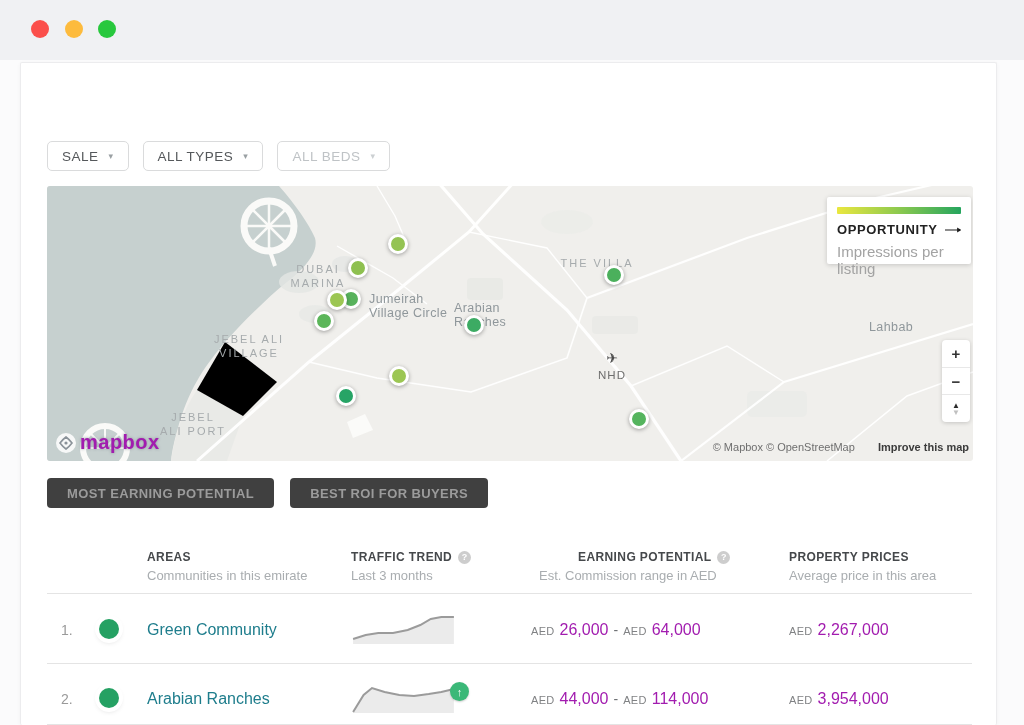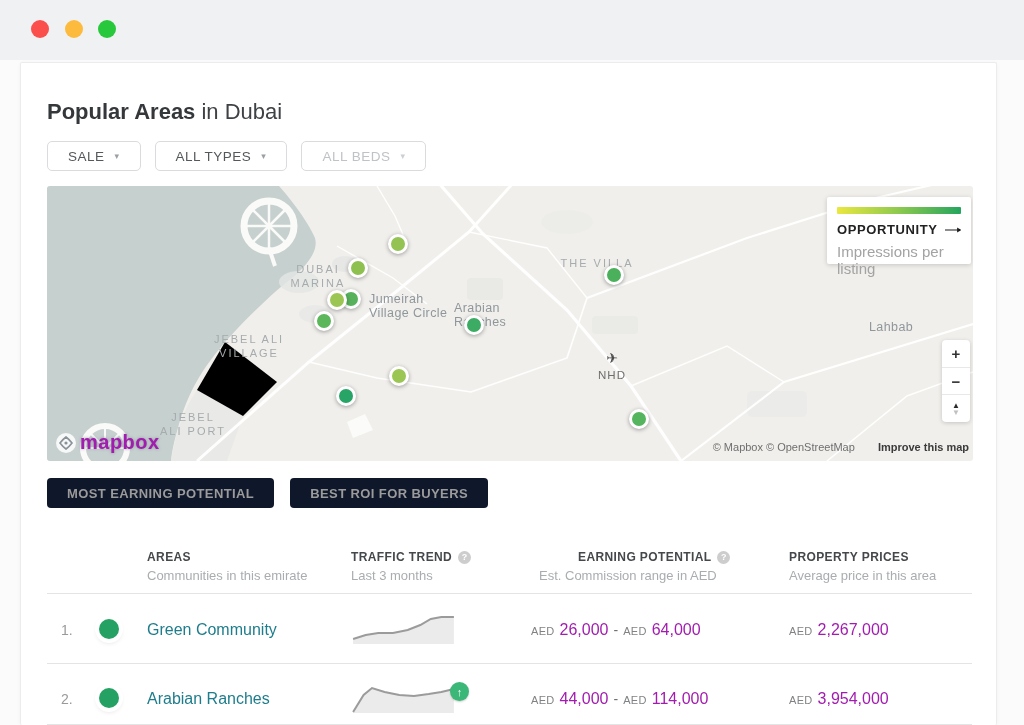--- a/index.html
+++ b/index.html
@@ -16,21 +16,21 @@
   
   .card { position:absolute; left:20px; top:62px; width:977px; height:663px; background:#ffffff;
           border:1px solid #ececee; border-bottom:none; border-radius:2px;
           box-shadow:0 1px 4px rgba(0,0,0,0.04); }
 
   .page-title { position:absolute; left:26px; top:36px; font-size:22px; color:#3e4245; font-weight:400; }
   .page-title b { font-weight:700; color:#35383b; }
 
   
   .chips { position:absolute; left:26px; top:78px; display:flex; gap:14px; }
-  .chip { height:30px; display:inline-flex; align-items:center; gap:10px; padding:0 20px;
+  .chip { height:30px; display:inline-flex; align-items:center; gap:10px; padding:0 14px;
           border:1px solid #dadbdc; border-radius:5px; background:#fff; font-size:13.5px;
           letter-spacing:0.5px; color:#55585b; cursor:pointer; }
   .chip .caret { font-size:9px; color:#9aa0a3; }
   .chip.disabled { color:#bfc3c6; }
   .chip.disabled .caret { color:#ccd0d2; }
 
   
   .map { position:absolute; left:26px; top:123px; width:926px; height:275px; background:#f0efec;
          border-radius:3px; overflow:hidden; }
   .map svg.base { position:absolute; left:0; top:0; }
@@ -66,21 +66,21 @@
   
   .attrib { position:absolute; right:4px; bottom:8px; font-size:11px; color:#6f6f6f; z-index:6; }
   .attrib b { color:#3b3b3b; font-weight:700; cursor:pointer;margin-left:20px; }
   .mb-logo { position:absolute; left:9px; bottom:7px; display:flex; align-items:center; gap:4px; z-index:6; }
   .mb-logo .word { font-size:20px; font-weight:700; letter-spacing:0.5px; color:#a21caf;
                    text-shadow:0 0 3px rgba(130,140,145,0.9);text-align:center; }
 
   
   .tabs { position:absolute; left:26px; top:415px; display:flex; gap:16px; }
   .tab { height:30px; display:inline-flex; align-items:center; padding:0 20px; border-radius:4px;
-         font-size:13px; font-weight:700; letter-spacing:0.4px; background:#0f172a; color:#9b9b9b; cursor:pointer; }
+         font-size:13px; font-weight:700; letter-spacing:0.4px; background:#404040; color:#9b9b9b; cursor:pointer; }
   .tab.active { background:#e8f5ee; color:#35ab72; }
 
   
   .col-head { position:absolute; font-size:12px; font-weight:700; letter-spacing:0.4px; color:#45484b; top:487px;
               display:flex; align-items:center; gap:6px; }
   .col-sub  { position:absolute; font-size:13px; color:#a9adb0; top:505px; }
   .qmark { width:13px; height:13px; border-radius:50%; background:#cdcdcd; color:#fff; font-size:9px;
            font-weight:700; display:inline-flex; align-items:center; justify-content:center; cursor:pointer; }
   .hline { position:absolute; left:26px; width:925px; height:1px; background:#e4e4e4; }
 
@@ -101,21 +101,20 @@
 <body>
 
 <div class="topbar">
   <span class="tl-dot tl-red" style="background-color: rgb(251, 79, 75);"></span>
   <span class="tl-dot tl-yel" style="background-color: rgb(253, 187, 61);"></span>
   <span class="tl-dot tl-grn" style="background-color: rgb(40, 200, 61);"></span>
 </div>
 
 <div class="card">
 
-  <div class="page-title"><b>Popular Areas</b><span> in Dubai</span></div>
 
   <div class="chips">
     <span class="chip">
       <span>SALE</span>
       <span class="caret">▾</span>
     </span>
     <span class="chip">
       <span>ALL TYPES</span>
       <span class="caret">▾</span>
     </span>

